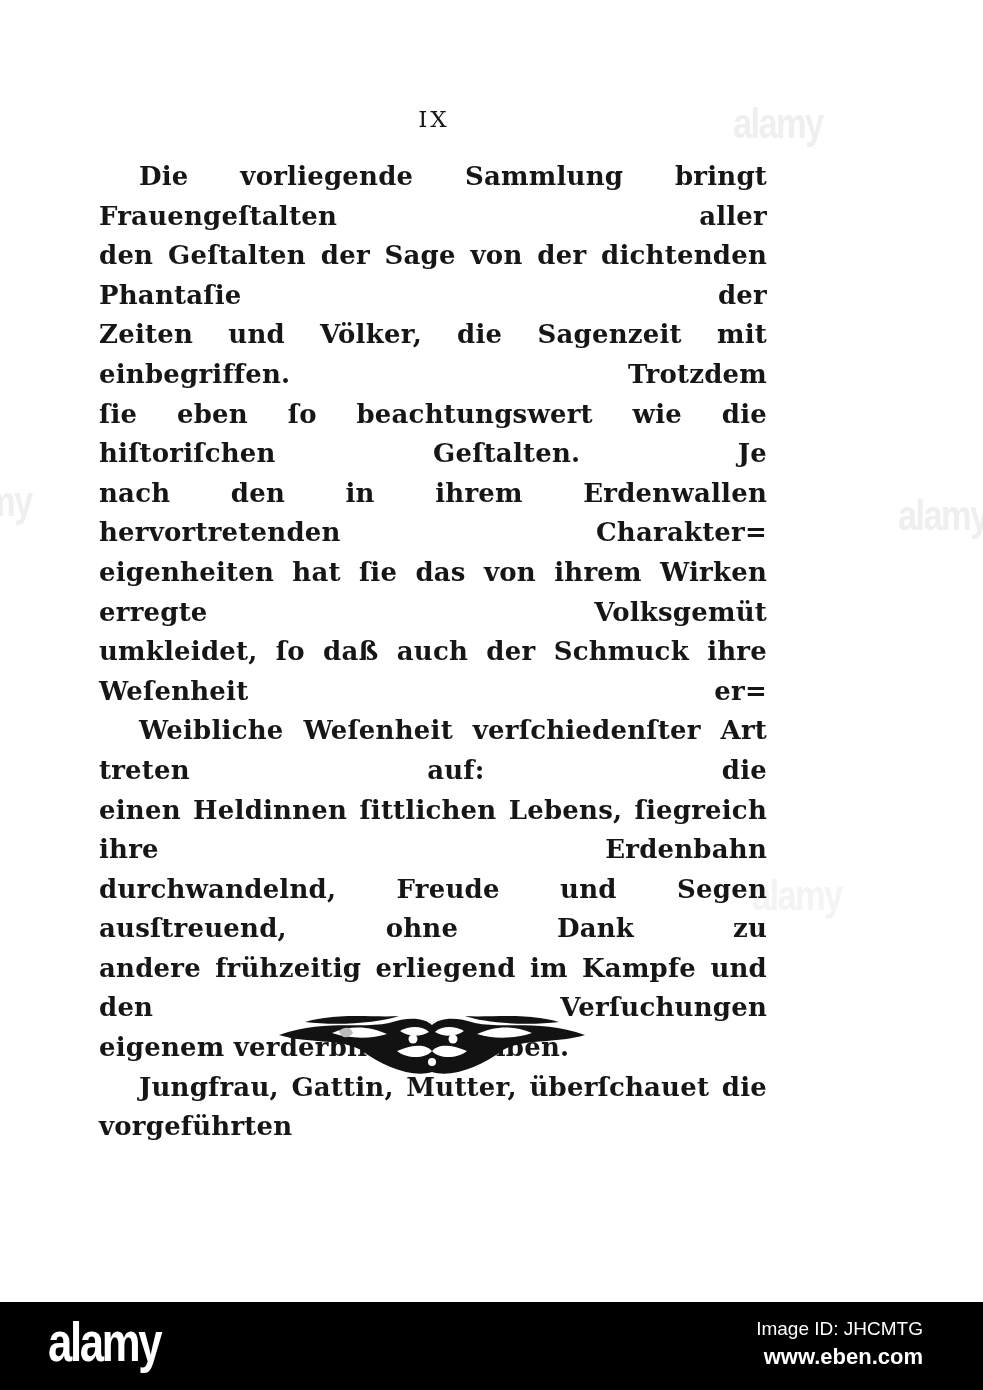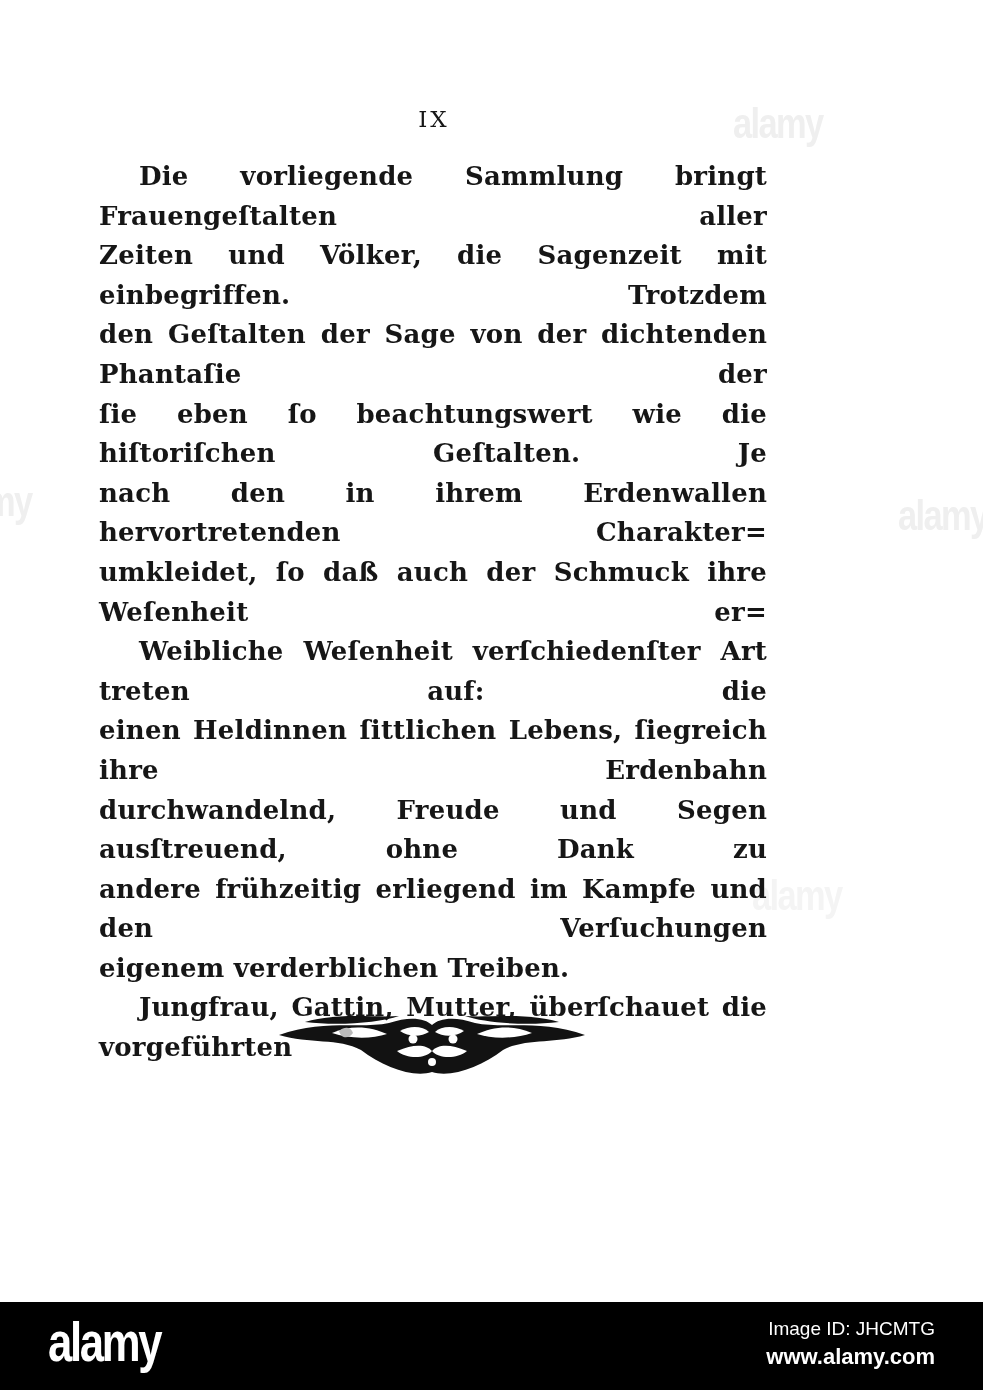--- a/index.html
+++ b/index.html
@@ -62,21 +62,21 @@
     font-family:"Liberation Sans","DejaVu Sans",sans-serif;
     font-weight:700;
     font-size:56px;
     color:#ffffff;
     letter-spacing:-3px;
     transform:scaleX(0.78);
     transform-origin:left top;
     line-height:1;
   }
   .footer-right{
-    position:absolute;right:48px;top:14px;
+    position:absolute;right:60px;top:14px;
     text-align:right;
     font-family:"Liberation Sans","DejaVu Sans",sans-serif;
     color:#ffffff;
   }
   .image-id{font-size:19px;font-weight:400;line-height:26px;}
   .alamy-url{font-size:22px;font-weight:700;line-height:30px;}
 </style>
 </head>
 <body>
 
@@ -85,24 +85,25 @@
   <div class="wm wm1">alamy</div>
   <div class="wm wm2">alamy</div>
   <div class="wm wm3">alamy</div>
   <div class="wm wm4">alamy</div>
 
   <div class="page-number">IX</div>
 
   <div class="text-block">
     <div class="para">
       <div class="line first">Die vorliegende Sammlung bringt Frauengeſtalten aller</div>
+      <div class="line">den Geſtalten der Sage von der dichtenden Phantaſie der</div>
       <div class="line">Zeiten und Völker, die Sagenzeit mit einbegriffen.  Trotzdem</div>
-      <div class="line">den Geſtalten der Sage von der dichtenden Phantaſie der</div>
       <div class="line">ſie eben ſo beachtungswert wie die hiſtoriſchen Geſtalten.  Je</div>
       <div class="line">nach den in ihrem Erdenwallen hervortretenden Charakter=</div>
+      <div class="line">eigenheiten hat ſie das von ihrem Wirken erregte Volksgemüt</div>
       <div class="line">umkleidet, ſo daß auch der Schmuck ihre Weſenheit er=</div>
     </div>
     <div class="para">
       <div class="line first">Weibliche Weſenheit verſchiedenſter Art treten auf: die</div>
       <div class="line">einen Heldinnen ſittlichen Lebens, ſiegreich ihre Erdenbahn</div>
       <div class="line">durchwandelnd, Freude und Segen ausſtreuend, ohne Dank zu</div>
       <div class="line">andere frühzeitig erliegend im Kampfe und den Verſuchungen</div>
       <div class="line para-end">eigenem verderblichen Treiben.</div>
     </div>
     <div class="para">
@@ -124,17 +125,17 @@
     <circle fill="#ffffff" cx="155" cy="53" r="4"></circle>
     <circle fill="#ffffff" cx="136" cy="30" r="4.5"></circle>
     <circle fill="#ffffff" cx="176" cy="30" r="4.5"></circle>
     <path fill="#bbbbbb" d="M62,22 C68,17 74,18 76,24 C72,30 64,30 62,22 Z"></path>
   </svg>
 
   <div class="footer-bar">
     <div class="alamy-logo">alamy</div>
     <div class="footer-right">
       <div class="image-id">Image ID: JHCMTG</div>
-      <div class="alamy-url">www.alamy.com</div>
+      <div class="alamy-url">www.eben.com</div>
     </div>
   </div>
 
 </div>
 
 </body></html>

